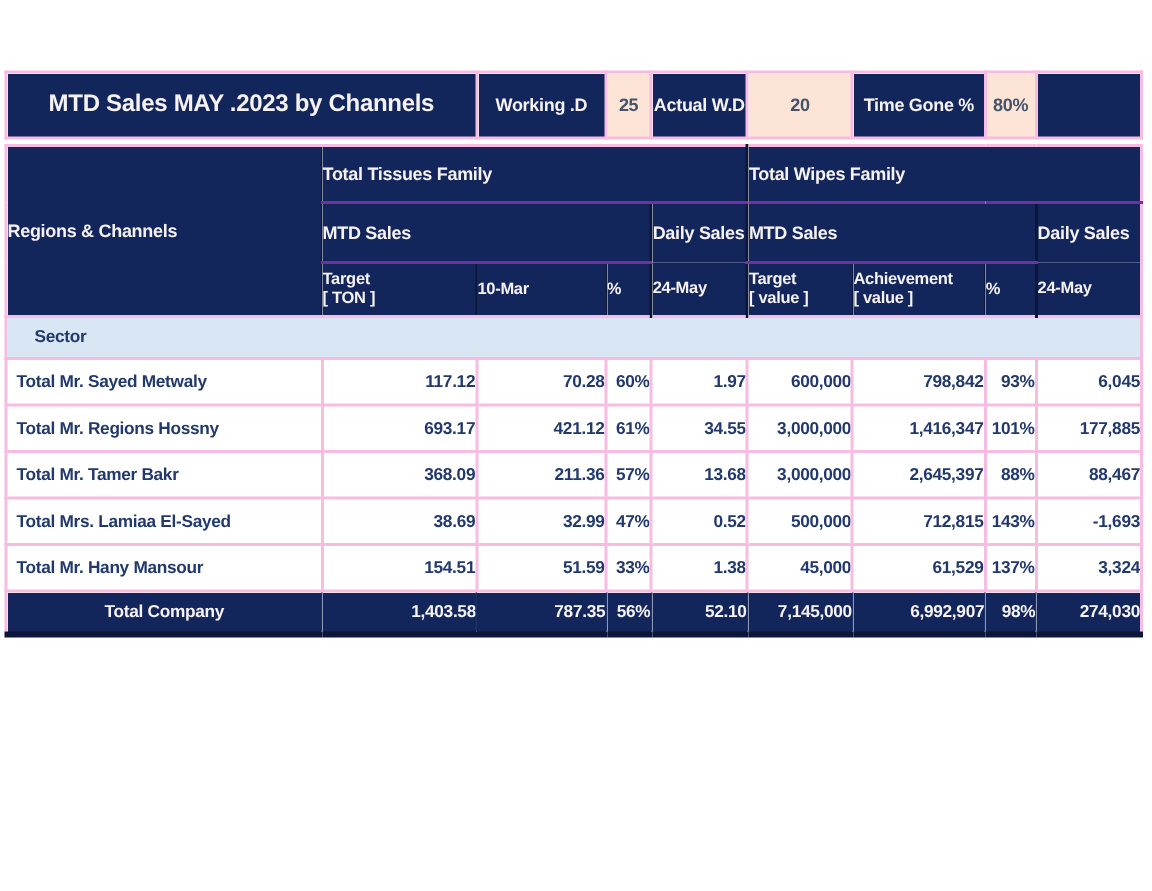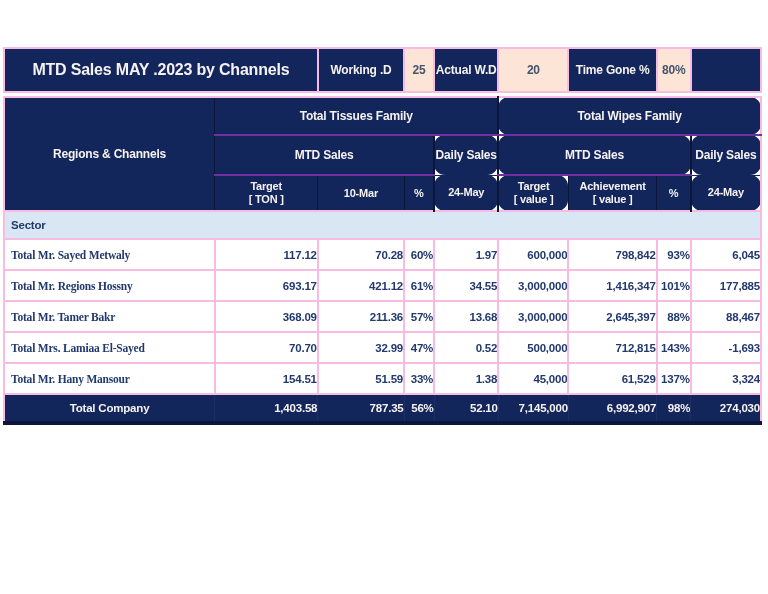--- a/index.html
+++ b/index.html
@@ -34,55 +34,54 @@
     overflow:hidden;
   }
   .banner td.title{font-size:16px;}
   .banner td.val{background:var(--peach);color:var(--banner-ink);font-size:12px;}
 
   
   .main{width:759px;margin-top:3px;border:2px solid var(--pink);}
   .main thead td{
     background:var(--navy);
     color:var(--white-warm);
-    text-align:center;
     vertical-align:middle;
     font-size:12px;
     letter-spacing:-0.2px;
     border:1px solid var(--navy-dark);
     white-space:pre-line;
     overflow:hidden;
   }
   tr.hr1 td{height:38px;}
   tr.hr2 td{height:40px;}
   tr.hr3 td{height:36px;font-size:11px;line-height:13px;}
   td.corner{font-size:12px;margin-top:39px;}
   td.family{border-bottom:2px solid var(--purple) !important;}
   td.mtd{border-bottom:2px solid var(--purple) !important;}
   td.daily{border-bottom:1px solid var(--navy) !important;}
-  td.group-sep{border-left:2px solid var(--navy-dark) !important;border-radius:11px;}
+  td.group-sep{border-left:2px solid var(--navy-dark) !important;}
 
   .main tbody td{
     border:2px solid var(--pink);
     background:#ffffff;
     color:var(--ink);
     font-size:11.5px;
     letter-spacing:-0.2px;
     vertical-align:middle;
     overflow:hidden;
   }
   tr.section td{
     background:var(--sector-bg);
     height:28px;
     text-align:left;
-    padding-left:6px;
+    padding-left:18px;
     font-size:11.5px;
   }
   tr.data td{height:31px;}
-  td.name{text-align:left;padding-left:6px;font-family:Liberation Serif, serif;}
+  td.name{text-align:left;padding-left:6px;}
   td.num{text-align:right;}
   tr.total td{
     background:var(--navy);
     color:var(--white-warm);
     height:29px;
     border-left:1px solid var(--navy-line);
     border-right:1px solid var(--navy-line);
     border-top:2px solid var(--pink);
     border-bottom:4px solid var(--navy-dark);
   }
@@ -189,21 +188,21 @@
         <td class="num">211.36</td>
         <td class="num">57%</td>
         <td class="num">13.68</td>
         <td class="num">3,000,000</td>
         <td class="num">2,645,397</td>
         <td class="num">88%</td>
         <td class="num">88,467</td>
       </tr>
       <tr class="data">
         <td class="name">Total Mrs. Lamiaa El-Sayed</td>
-        <td class="num">70.70</td>
+        <td class="num">38.69</td>
         <td class="num">32.99</td>
         <td class="num">47%</td>
         <td class="num">0.52</td>
         <td class="num">500,000</td>
         <td class="num">712,815</td>
         <td class="num">143%</td>
         <td class="num">-1,693</td>
       </tr>
       <tr class="data">
         <td class="name">Total Mr. Hany Mansour</td>

